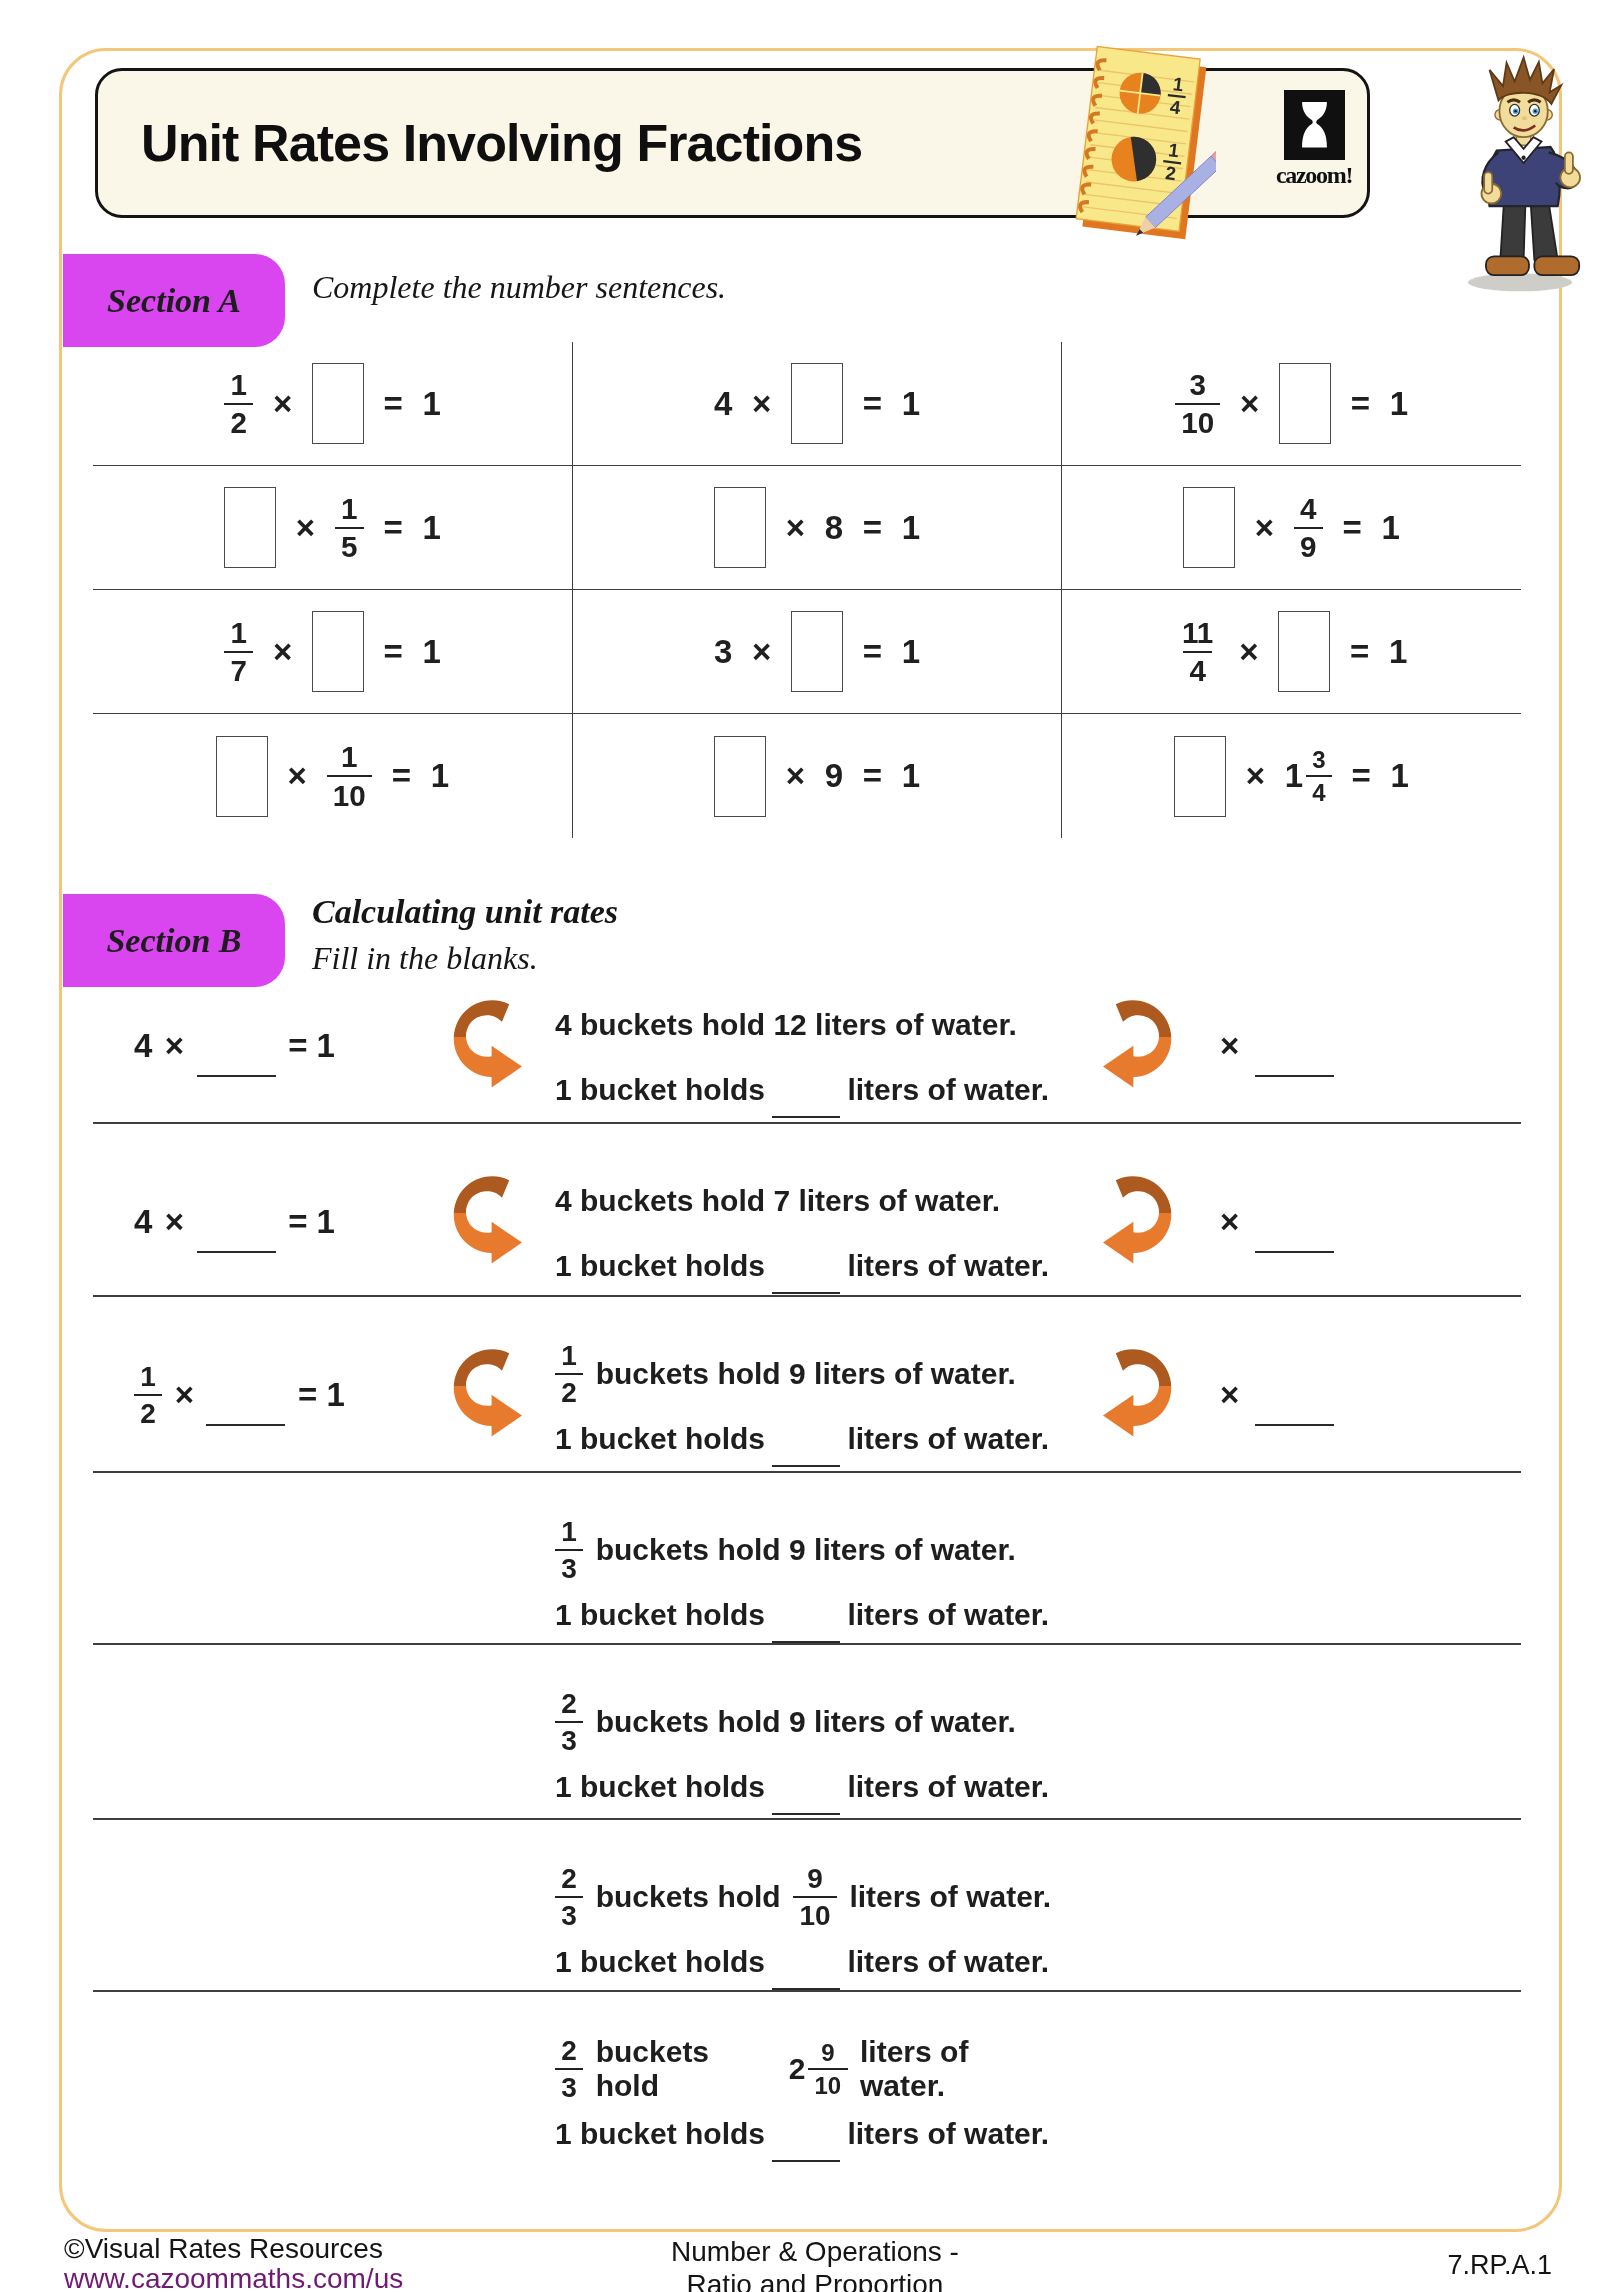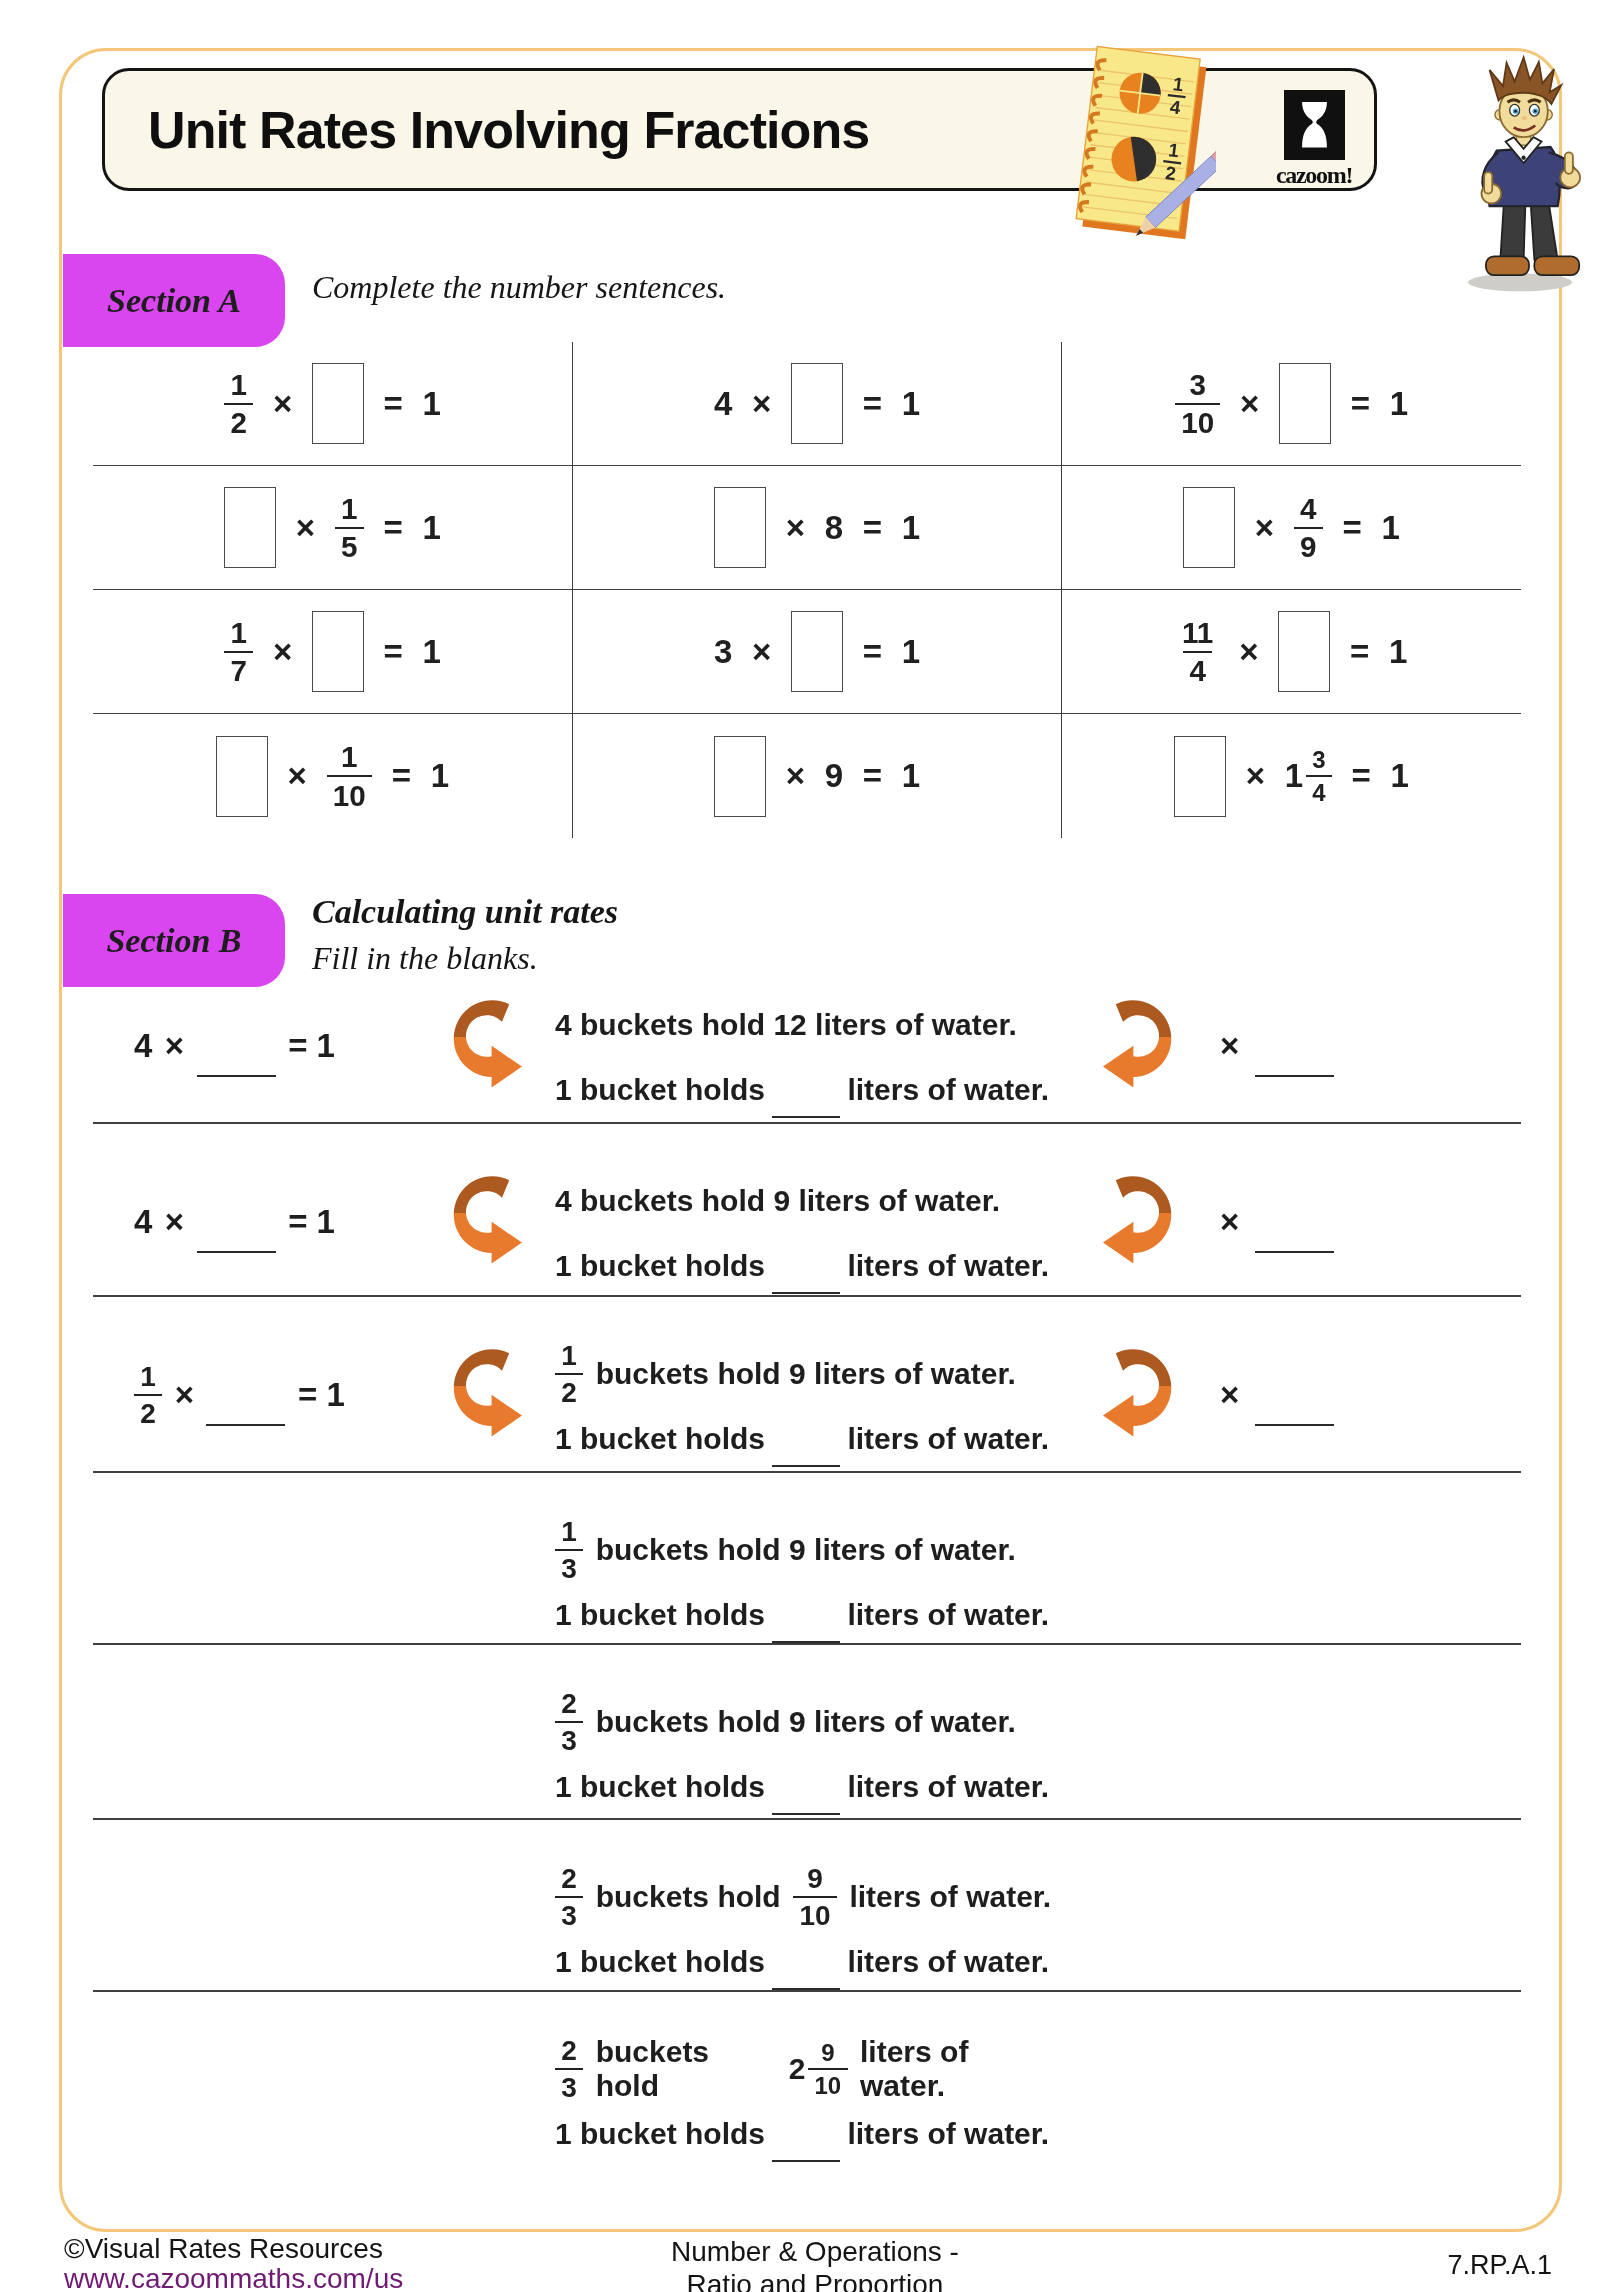--- a/index.html
+++ b/index.html
@@ -1,21 +1,21 @@
 <!DOCTYPE html>
 <html style="font-size:14.3px"><head>
 <meta charset="utf-8">
 <style>
   html,body{margin:0;padding:0}
   body{width:1622px;height:2293px;position:relative;background:#fff;
        font-family:"Liberation Sans",sans-serif;color:#262626;overflow:hidden}
   .frame{position:absolute;left:59px;top:48px;width:1497px;height:2178px;
          border:3.6px solid #f4c679;border-radius:47px}
   
-  .title-box{position:absolute;left:102px;top:68px;width:1275px;height:123px;
+  .title-box{position:absolute;left:95px;top:68px;width:1275px;height:150px;
              background:#faf6e8;border:3.6px solid #141414;border-radius:27px;
              display:flex;align-items:center;box-sizing:border-box}
   .title{margin-left:43px;font-size:52px;font-weight:bold;letter-spacing:-0.9px;color:#0f0f0f}
   .notebook{position:absolute;left:1055px;top:43px}
   .cazoom{position:absolute;left:1247px;top:90px;width:134px;text-align:center}
   .logo-box{width:61px;height:70px;background:#101010;margin:0 auto;
             display:flex;align-items:center;justify-content:center}
   .logo-text{font-family:"Liberation Serif",serif;font-weight:bold;font-size:24px;
              letter-spacing:-1.3px;color:#101010;margin-top:1.8px}
   .mascot{position:absolute;left:1444px;top:52px}
@@ -368,21 +368,21 @@
     <span>4</span>
     <span>×</span>
     <span class="blank blankA"></span>
     <span>= 1</span>
   </div>
   <svg class="cyc cycL" viewBox="0 0 100 125">
       <use href="#cyc"></use>
     </svg>
   <div class="stmt">
     <div class="l1">
-        <span>4 buckets hold 9 liters of water.</span>
+        <span>4 buckets hold 7 liters of water.</span>
       </div>
     <div class="l2">
       <span>1 bucket holds</span>
       <span class="blank blank2"></span>
       <span>liters of water.</span>
     </div>
   </div>
   <svg class="cyc cycR" viewBox="0 0 100 125">
       <use href="#cyc"></use>
     </svg>

